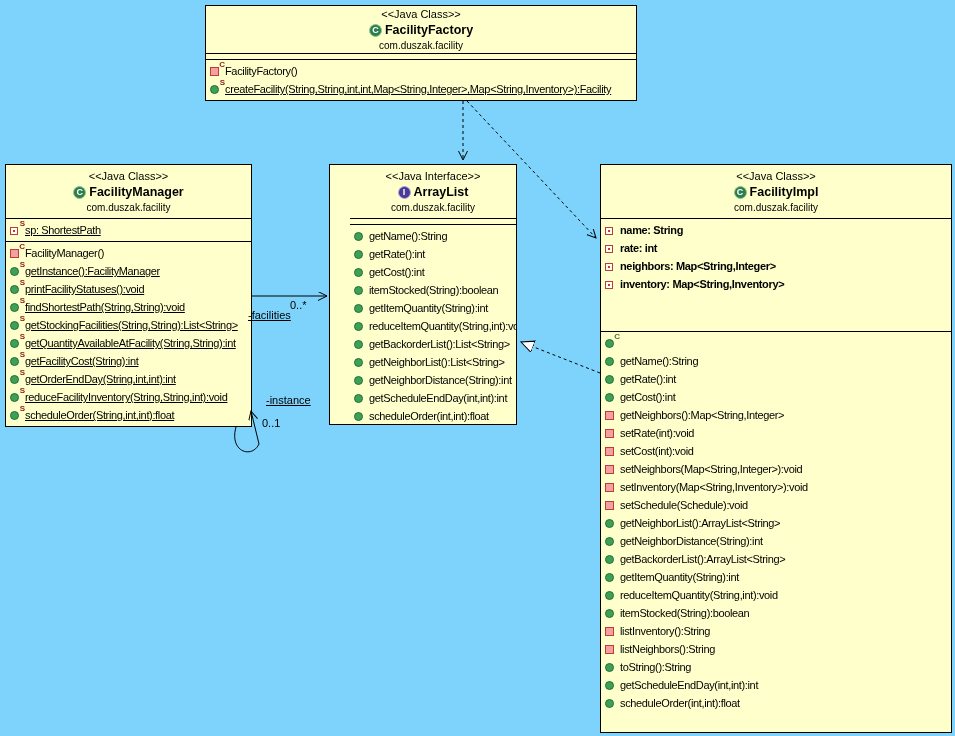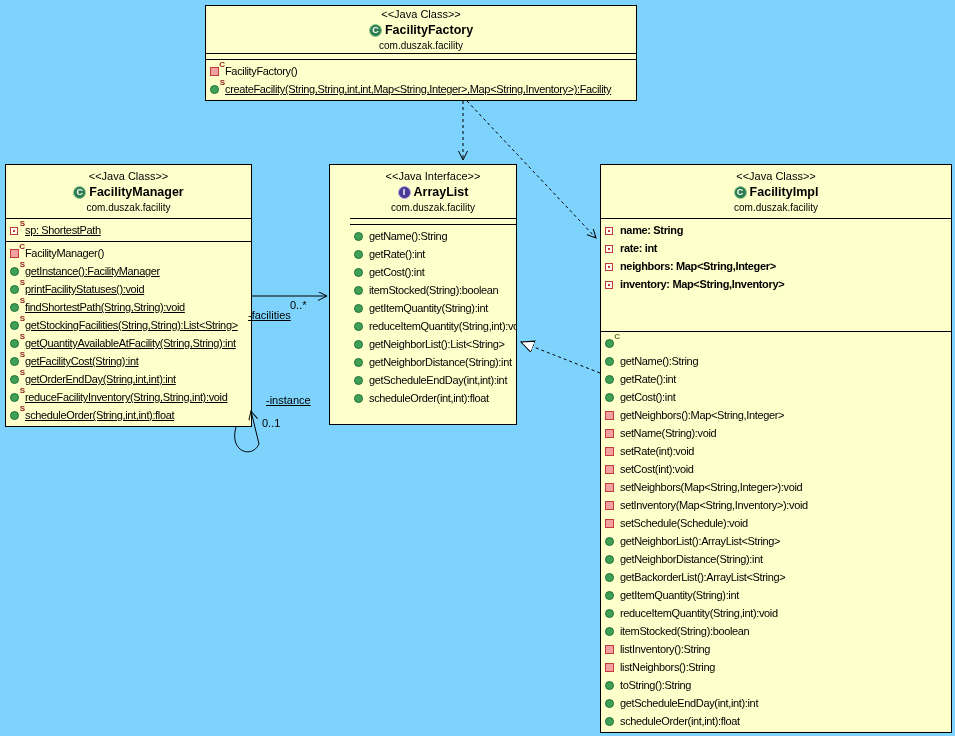--- a/index.html
+++ b/index.html
@@ -218,20 +218,26 @@
         <div class="member">
           <span class="icwrap">
             <span class="ic ic-pub"></span>
           </span>
           <span class="mtext">reduceItemQuantity(String,int):void</span>
         </div>
         <div class="member">
           <span class="icwrap">
             <span class="ic ic-pub"></span>
           </span>
+          <span class="mtext">getBackorderList():List&lt;String&gt;</span>
+        </div>
+        <div class="member">
+          <span class="icwrap">
+            <span class="ic ic-pub"></span>
+          </span>
           <span class="mtext">getNeighborList():List&lt;String&gt;</span>
         </div>
         <div class="member">
           <span class="icwrap">
             <span class="ic ic-pub"></span>
           </span>
           <span class="mtext">getNeighborDistance(String):int</span>
         </div>
         <div class="member">
           <span class="icwrap">
@@ -306,26 +312,20 @@
           <span class="icwrap">
             <span class="ic ic-pub"></span>
           </span>
           <span class="mtext">getCost():int</span>
         </div>
         <div class="member">
           <span class="icwrap">
             <span class="ic ic-priv"></span>
           </span>
           <span class="mtext">getNeighbors():Map&lt;String,Integer&gt;</span>
-        </div>
-        <div class="member">
-          <span class="icwrap">
-            <span class="ic ic-priv"></span>
-          </span>
-          <span class="mtext">setName(String):void</span>
         </div>
         <div class="member">
           <span class="icwrap">
             <span class="ic ic-priv"></span>
           </span>
           <span class="mtext">setRate(int):void</span>
         </div>
         <div class="member">
           <span class="icwrap">
             <span class="ic ic-priv"></span>

